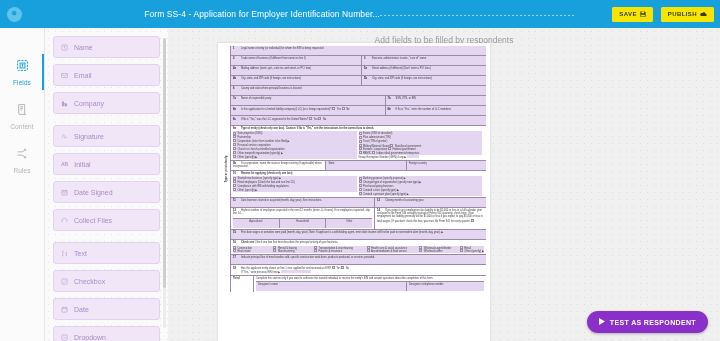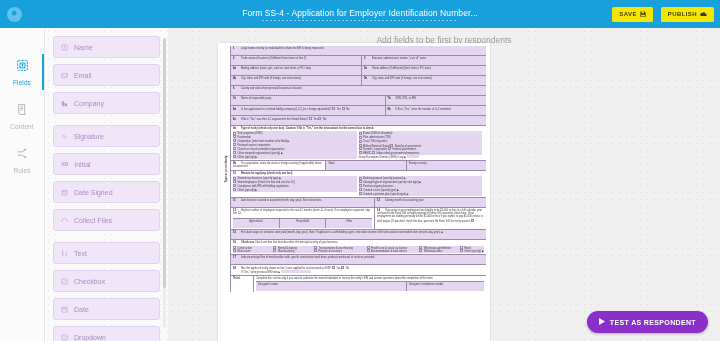--- a/index.html
+++ b/index.html
@@ -20,21 +20,21 @@
     align-items: center; justify-content: center;
   }
   .logo-mark {
     width: 15px; height: 15px; border-radius: 50%;
     background: #5FC3EC;
     display: flex; align-items: center; justify-content: center;
     color: #17A0DB; font-size: 8px; line-height: 1;
   }
   .doc-title-wrap {
     position: absolute; left: 0; right: 0; top: 0; height: 28px;
-    display: flex; flex-direction: column;
+    display: flex; 
     align-items: center; justify-content: center; pointer-events: none;
   }
   .doc-title {
     color: #ffffff; font-size: 8.5px; letter-spacing: .1px;
     white-space: nowrap; pointer-events: auto;
   }
   .doc-title-underline {
     width: 196px; height: 1px; margin-top: 2px;
     background: repeating-linear-gradient(to right,#8FD4F0 0 2px,transparent 2px 4px);
   }
@@ -323,21 +323,21 @@
       <span>Dropdown</span>
     </div>
 
     <div class="palette-scrollbar">
       <div class="palette-scrollthumb"></div>
     </div>
   </div>
 
   <div class="canvas">
 
-    <div class="canvas-hint">Add fields to be first by respondents</div>
+    <div class="canvas-hint">Add fields to be filled by respondents</div>
 
     <div class="page">
       <div class="page-inner">
 
         <div class="frow nob">
 
           <div class="vside">
             <span>Type or print clearly.</span>
           </div>
 

